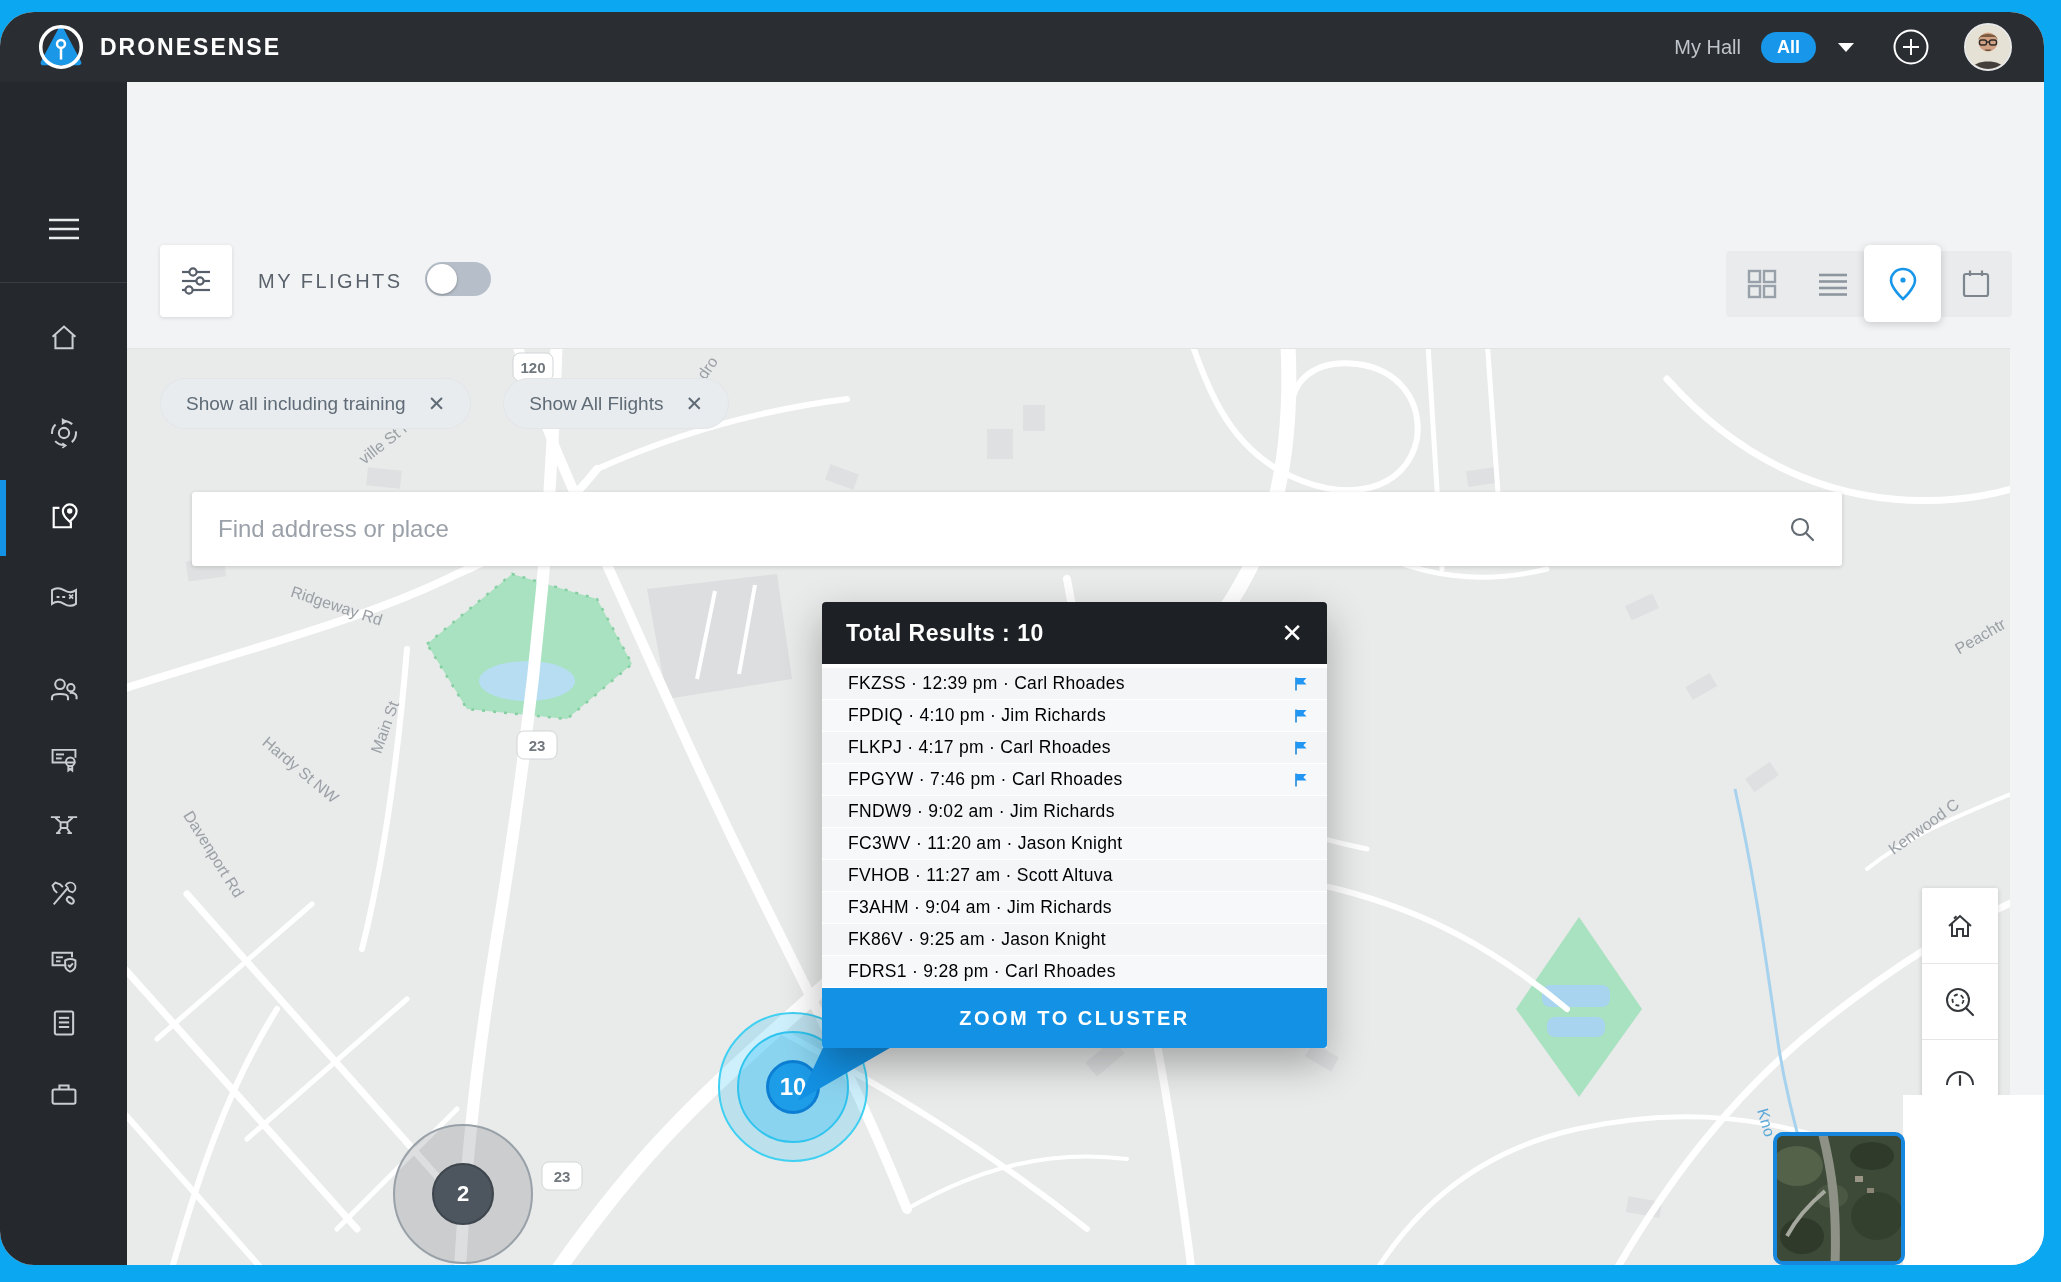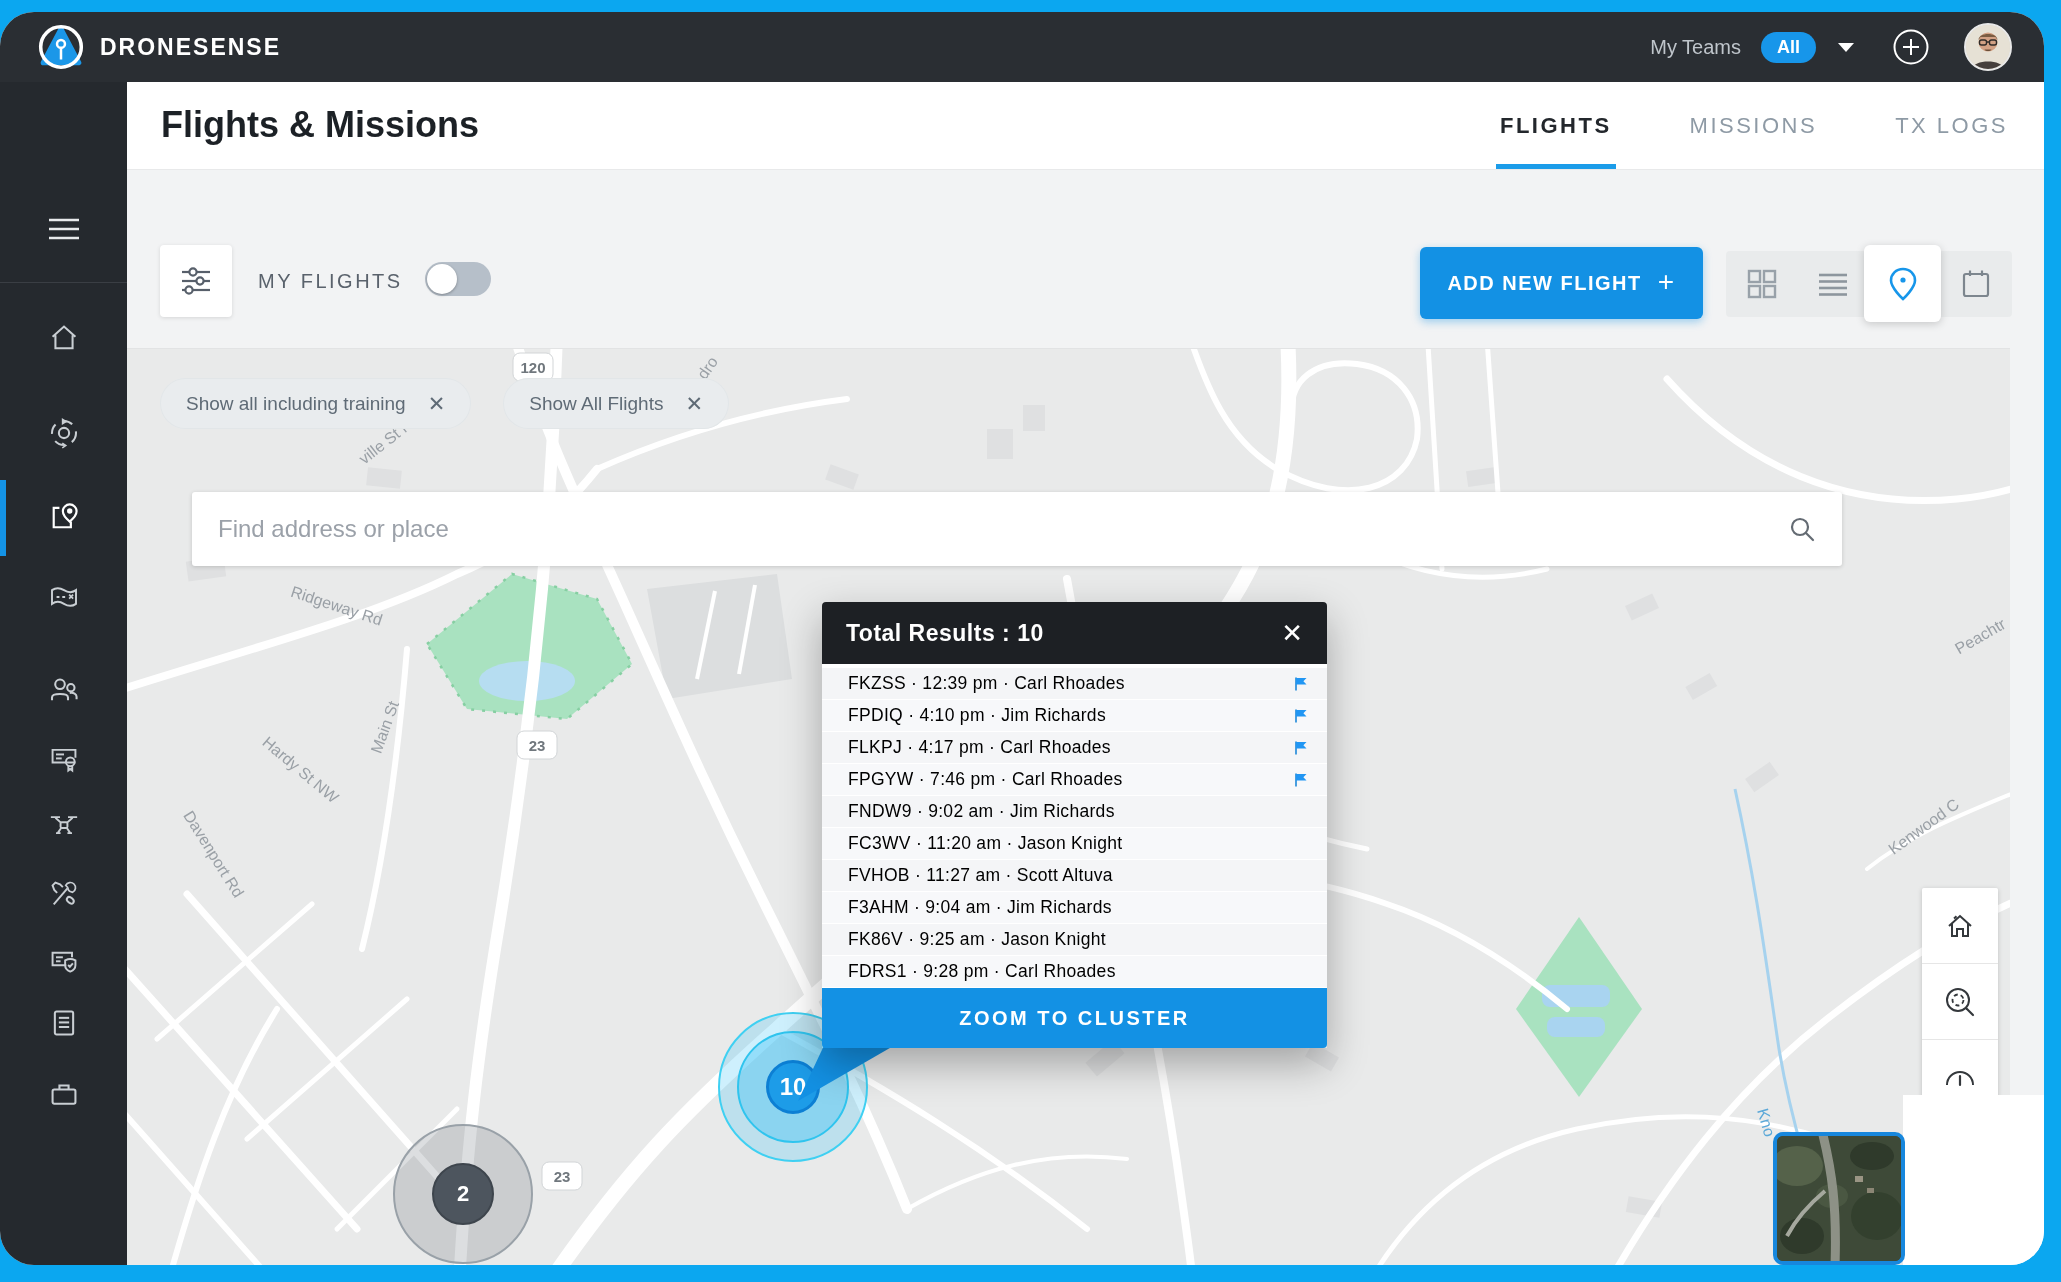--- a/index.html
+++ b/index.html
@@ -365,24 +365,20 @@
         <line x1="4" y1="27" x2="32" y2="27"></line>
           <circle cx="11" cy="27" r="3.6"></circle>
       </g>
     </svg>
   </div>
   <div class="myflights">MY FLIGHTS</div>
   <div class="toggle">
       <div class="knob"></div>
     </div>
 
-  <div class="add-btn">
-    <span>ADD NEW FLIGHT</span>
-    <span class="plus">+</span>
-  </div>
 
   <div class="viewgroup">
     <div class="viewslot">
       <svg width="34" height="34" viewBox="0 0 34 34">
         <g fill="none" stroke="#98a1a9" stroke-width="2.4">
           <rect x="4" y="4" width="11" height="11"></rect>
             <rect x="19" y="4" width="11" height="11"></rect>
           <rect x="4" y="19" width="11" height="11"></rect>
             <rect x="19" y="19" width="11" height="11"></rect>
         </g>
@@ -407,28 +403,20 @@
       </svg>
     </div>
   </div>
   <div class="view-active">
     <svg width="38" height="38" viewBox="0 0 38 38">
       <path d="M19 4 C 12 4, 7 9, 7 15.5 C 7 23, 19 34, 19 34 C 19 34, 31 23, 31 15.5 C 31 9, 26 4, 19 4 Z" fill="none" stroke="#1796ea" stroke-width="2.6"></path>
       <circle cx="19" cy="15" r="2.6" fill="#1796ea"></circle>
     </svg>
   </div>
 
-  <div class="pagehead">
-    <div class="page-title">Flights &amp; Missions</div>
-    <div class="tabs">
-      <div class="tab active">FLIGHTS</div>
-      <div class="tab">MISSIONS</div>
-      <div class="tab">TX LOGS</div>
-    </div>
-  </div>
 
   <div class="sidebar">
     <div class="sic" style="top:132px">
       <svg width="34" height="30" viewBox="0 0 34 30">
           <g stroke="#e8eaec" stroke-width="2.6">
             <line x1="2" y1="6" x2="32" y2="6"></line>
             <line x1="2" y1="15" x2="32" y2="15"></line>
             <line x1="2" y1="24" x2="32" y2="24"></line>
           </g>
         </svg>
@@ -524,21 +512,21 @@
     <div class="brand">
       <svg width="50" height="50" viewBox="0 0 48 48">
         <polygon points="24,7 41,39 7,39" fill="#1b97e8" stroke="#1b97e8" stroke-width="5" stroke-linejoin="round"></polygon>
         <circle cx="24" cy="24" r="19.5" fill="none" stroke="#fff" stroke-width="3.4"></circle>
         <circle cx="24" cy="21" r="3.8" fill="none" stroke="#fff" stroke-width="2.4"></circle>
         <line x1="24" y1="25" x2="24" y2="36" stroke="#fff" stroke-width="2.4"></line>
       </svg>
       <span class="brand-name">DRONESENSE</span>
     </div>
     <div class="top-right">
-      <span class="myteams">My Teams</span>
+      <span class="myteams">My Hall</span>
       <span class="team-pill">All</span>
       <span class="caret"></span>
       <svg class="plus-btn" width="38" height="38" viewBox="0 0 38 38">
         <circle cx="19" cy="19" r="16.5" fill="none" stroke="#fff" stroke-width="2"></circle>
         <line x1="19" y1="11" x2="19" y2="27" stroke="#fff" stroke-width="2"></line>
         <line x1="11" y1="19" x2="27" y2="19" stroke="#fff" stroke-width="2"></line>
       </svg>
       <div class="avatar">
         <svg width="44" height="44" viewBox="0 0 44 44">
           <rect width="44" height="44" fill="#e6e1d5"></rect>

